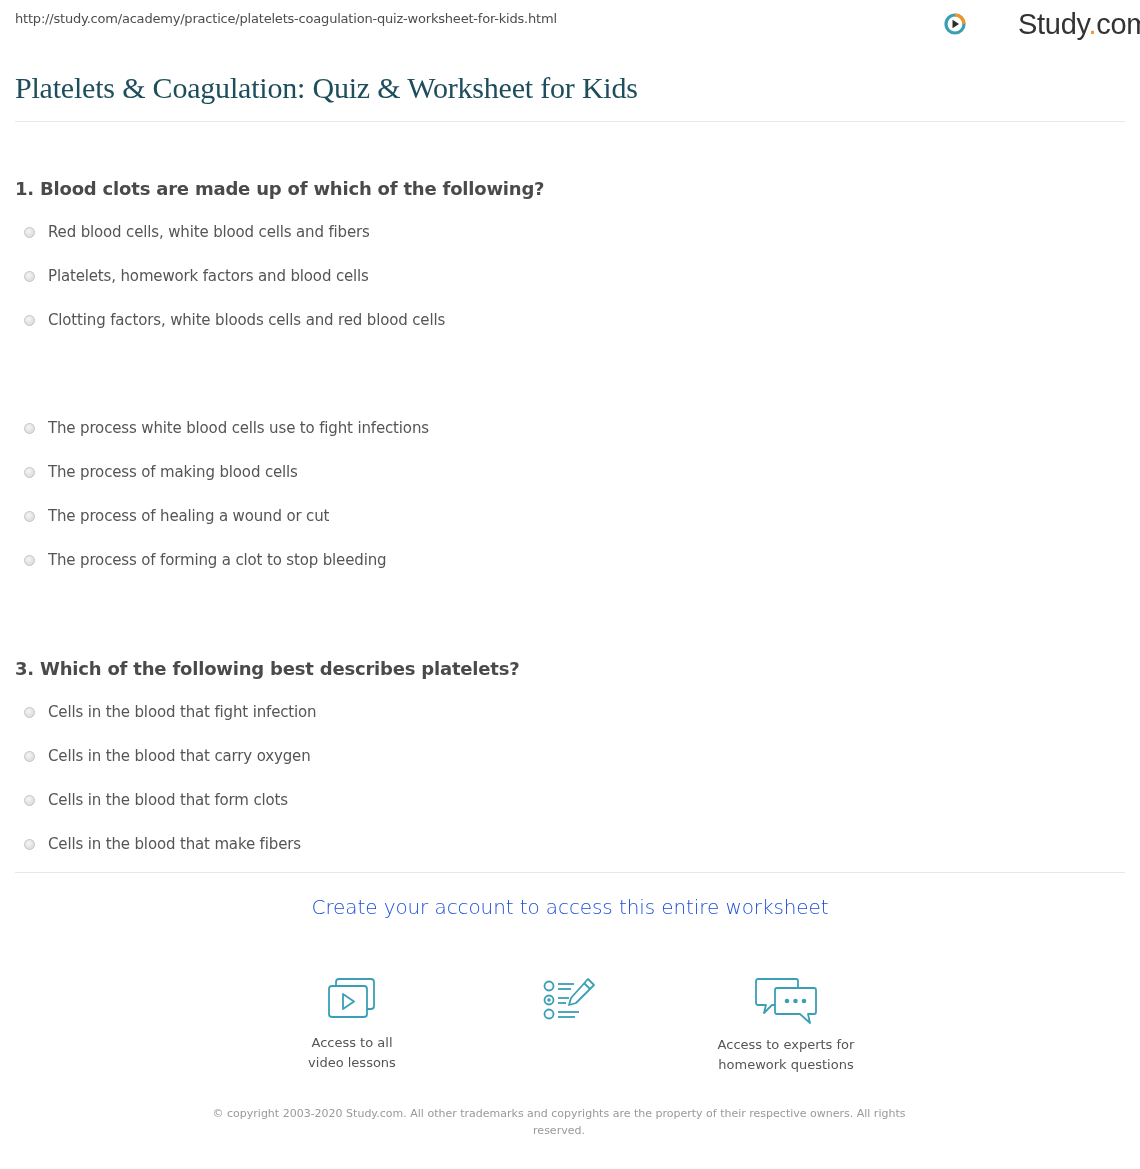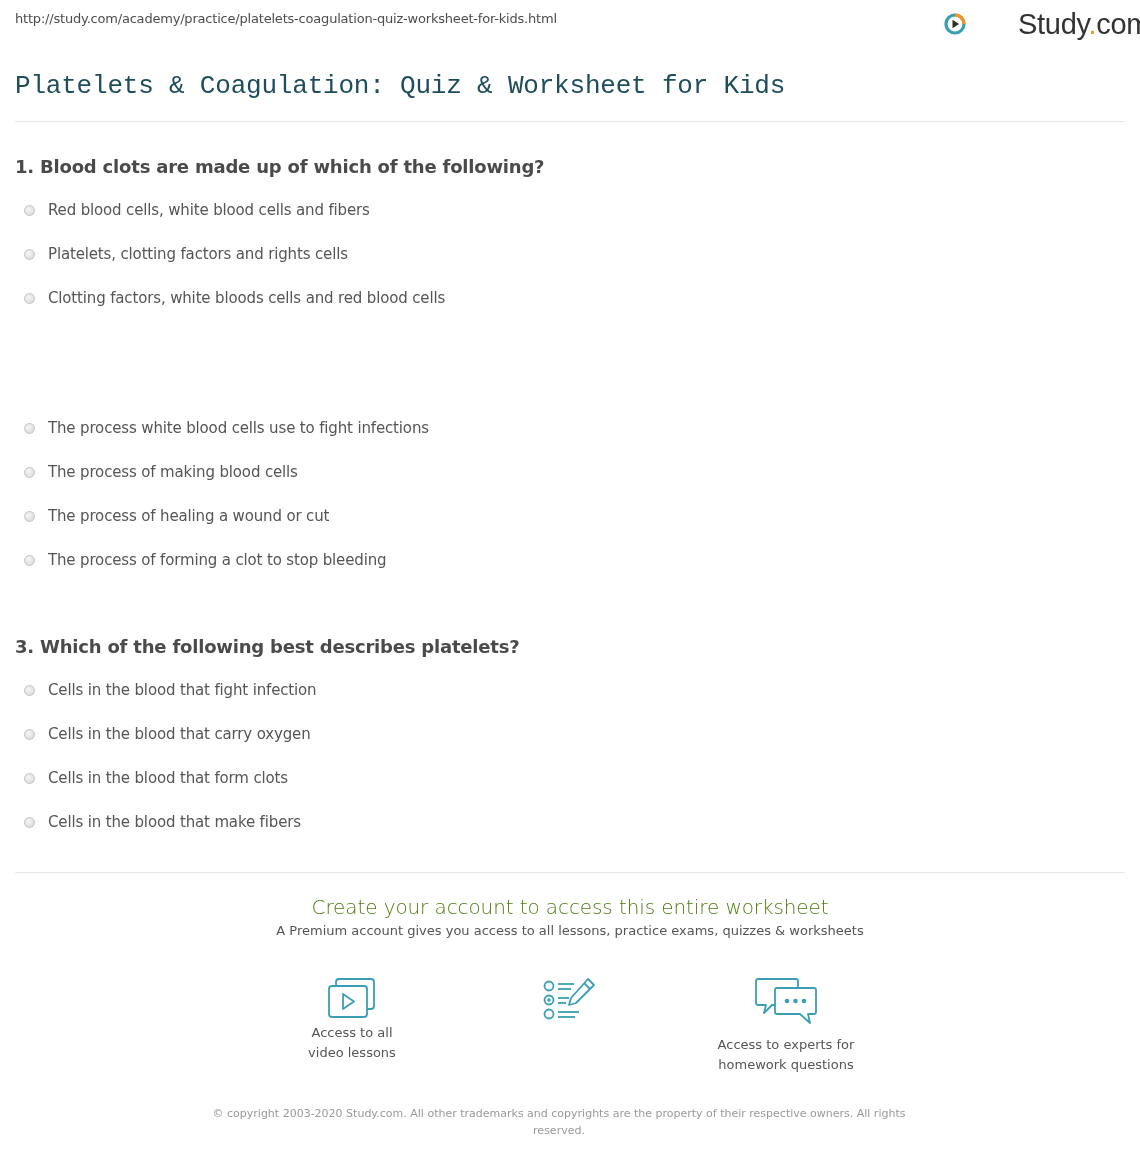--- a/index.html
+++ b/index.html
@@ -6,38 +6,38 @@
   html, body { width: 1140px; height: 1169px; background: #ffffff; overflow: hidden; }
   body { font-family: "DejaVu Sans", "Liberation Sans", sans-serif; color: #4a4a4a; position: relative; }
 
   .url { position: absolute; left: 15px; top: 11px; font-size: 13px; color: #4d4d4d; letter-spacing: -0.2px; }
 
   .logo { position: absolute; left: 944px; top: 7px; display: flex; align-items: center; height: 34px; gap: 48px; }
   .logo-mark { width: 22px; height: 22px; margin-right: 4px; }
   .logo-text { font-family: "Liberation Sans", sans-serif; font-size: 29px; font-weight: 400; color: #333333; letter-spacing: -0.3px; }
   .logo-text .dot { color: #f7941d; }
 
-  .page-title { position: absolute; left: 15px; top: 71px; font-family: Liberation Mono, monospace; font-size: 26px; color: #1e4d5c; font-weight: 400; letter-spacing: -0.2px; }
+  .page-title { position: absolute; left: 15px; top: 71px; font-family: Liberation Serif, serif; font-size: 30px; color: #1e4d5c; font-weight: 400; letter-spacing: -0.2px; }
   .divider { position: absolute; left: 15px; width: 1110px; height: 1px; background: #e8e8e8; }
 
   .question { position: absolute; left: 15px; }
-  .q-title { font-size: 18px; font-weight: 600; color: #4a4a4a; letter-spacing: -0.2px; height: 22px; line-height: 22px; }
+  .q-title { font-size: 18px; font-weight: 600; color: #4a4a4a; letter-spacing: -0.2px; height: 22px; line-height: 22px; margin-top: 22px; }
   .options { list-style: none; }
   .option { position: relative; height: 44px; display: flex; align-items: center; cursor: pointer; }
   .radio { width: 11px; height: 11px; border-radius: 50%; border: 1px solid #c4c4c4; background: radial-gradient(circle at 40% 35%, #f5f5f5 0%, #dcdcdc 80%); margin-left: 9px; margin-right: 13px; flex: none; }
   .opt-label { font-size: 15px; color: #555555; letter-spacing: -0.15px; }
 
   .cta { position: absolute; left: 0; top: 895px; width: 1140px; text-align: center; }
-  .cta-title { font-size: 20px; color: #4d7c0f; font-weight: 300; letter-spacing: -0.1px; }
+  .cta-title { font-size: 20px; color: #1d4ed8; font-weight: 300; letter-spacing: -0.1px; }
   .cta-sub { margin-top: 4px; font-size: 13px; color: #555555; }
 
   .features { position: absolute; top: 975px; left: 0; width: 1140px; }
   .feature { position: absolute; width: 200px; text-align: center; }
   .feature svg { display: block; margin: 0 auto; }
-  .feature-label { font-size: 13px; color: #555555; line-height: 20px; }
+  .feature-label { margin-top: 10px; font-size: 13px; color: #555555; line-height: 20px; }
 
   .copyright { position: absolute; top: 1105px; left: 204px; width: 710px; text-align: center; font-size: 11px; color: #999999; line-height: 17px; }
 </style>
 </head>
 <body>
 
 <div class="url">http://study.com/academy/practice/platelets-coagulation-quiz-worksheet-for-kids.html</div>
 
 <div class="logo">
   <svg class="logo-mark" viewBox="0 0 22 22">
@@ -55,21 +55,21 @@
   <div class="q-title">
     <span>1.</span> <span>Blood clots are made up of which of the following?</span>
   </div>
   <ul class="options" style="margin-top:10px">
     <li class="option">
         <span class="radio"></span>
         <span class="opt-label">Red blood cells, white blood cells and fibers</span>
       </li>
     <li class="option">
         <span class="radio"></span>
-        <span class="opt-label">Platelets, clotting factors and rights cells</span>
+        <span class="opt-label">Platelets, homework factors and blood cells</span>
       </li>
     <li class="option">
         <span class="radio"></span>
         <span class="opt-label">Clotting factors, white bloods cells and red blood cells</span>
       </li>
   </ul>
 </div>
 
 <div class="question" style="top:396px">
   <ul class="options" style="margin-top:10px">
@@ -113,21 +113,20 @@
         <span class="radio"></span>
         <span class="opt-label">Cells in the blood that make fibers</span>
       </li>
   </ul>
 </div>
 
 <div class="divider" style="top:872px"></div>
 
 <div class="cta">
   <div class="cta-title">Create your account to access this entire worksheet</div>
-  <div class="cta-sub">A Premium account gives you access to all lessons, practice exams, quizzes &amp; worksheets</div>
 </div>
 
 <div class="features">
   <div class="feature" style="left:252px">
     <svg width="52" height="48" viewBox="0 0 52 48">
       <rect x="10" y="4" width="38" height="30" rx="3" fill="#fff" stroke="#3a9fb5" stroke-width="1.8"></rect>
       <rect x="3" y="11" width="38" height="31" rx="3" fill="#fff" stroke="#3a9fb5" stroke-width="1.8"></rect>
       <path d="M17 19 L28 26.5 L17 34 Z" fill="none" stroke="#3a9fb5" stroke-width="1.8" stroke-linejoin="round"></path>
     </svg>
     <div class="feature-label"><span>Access to all</span><br><span>video lessons</span></div>

